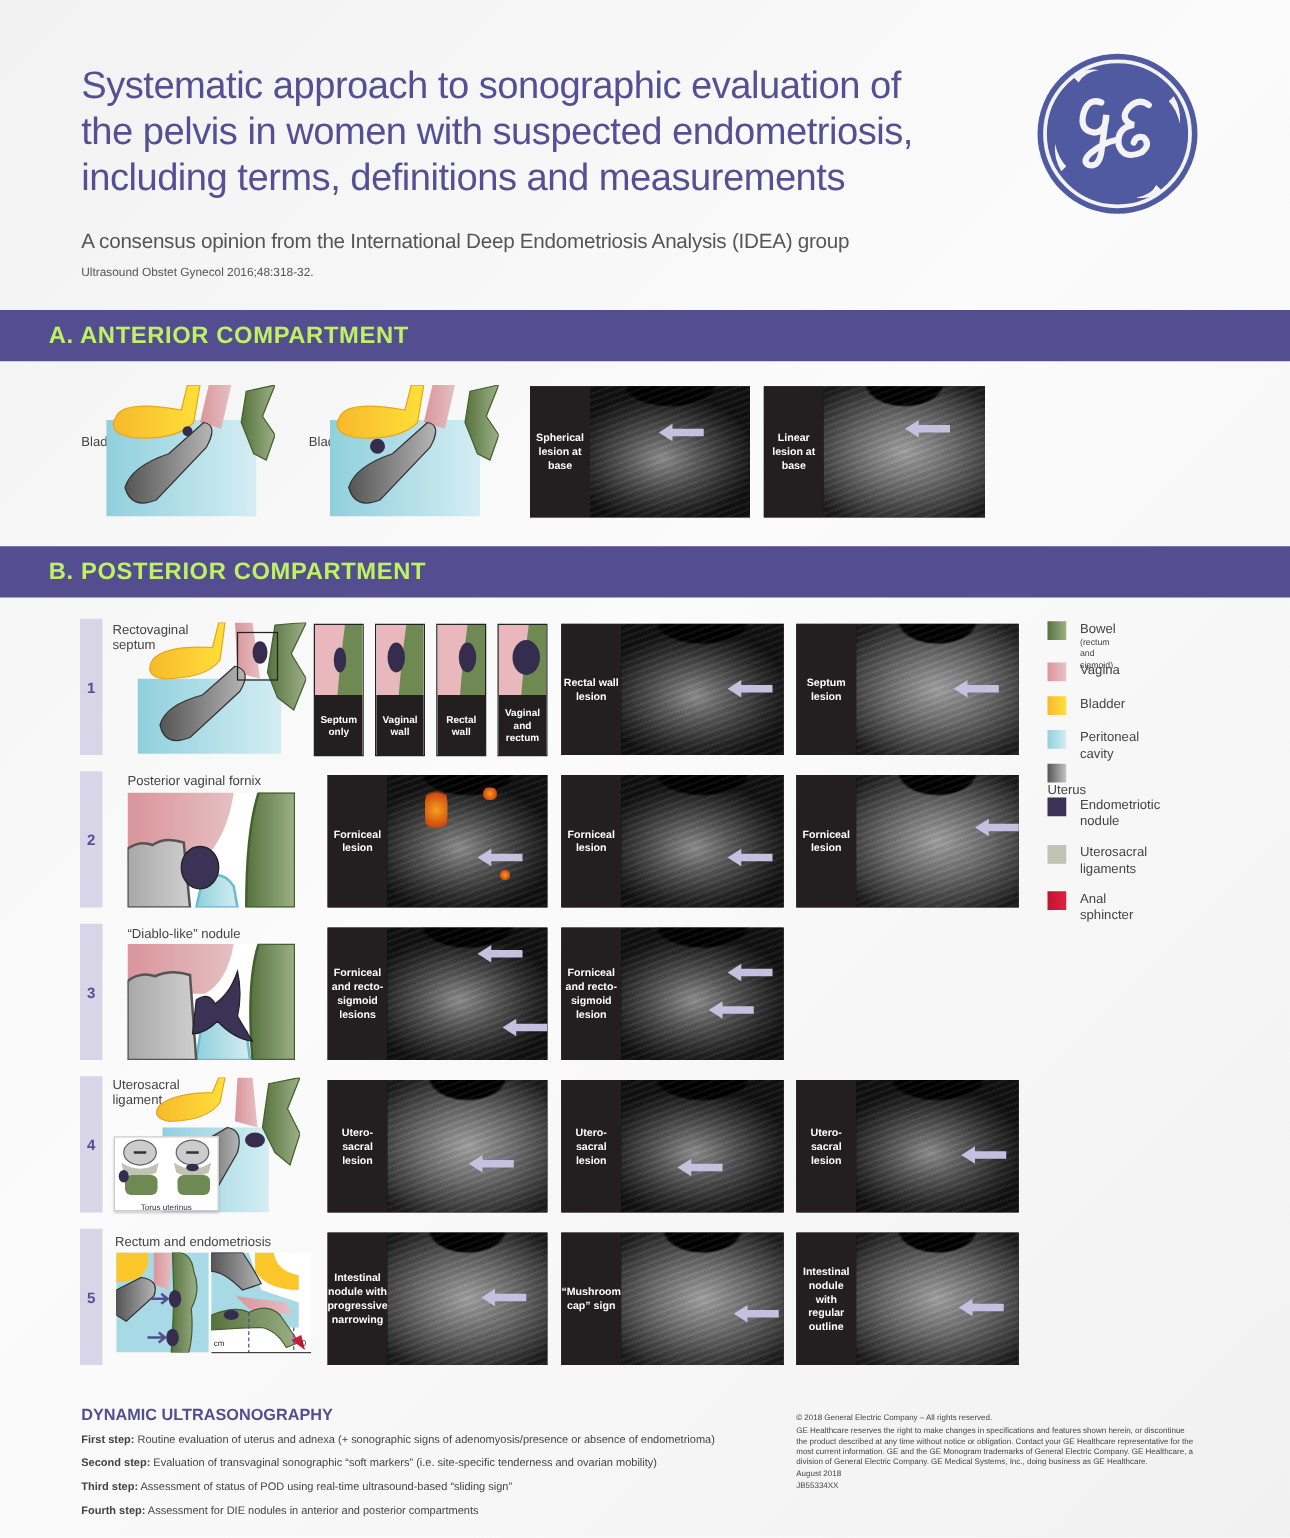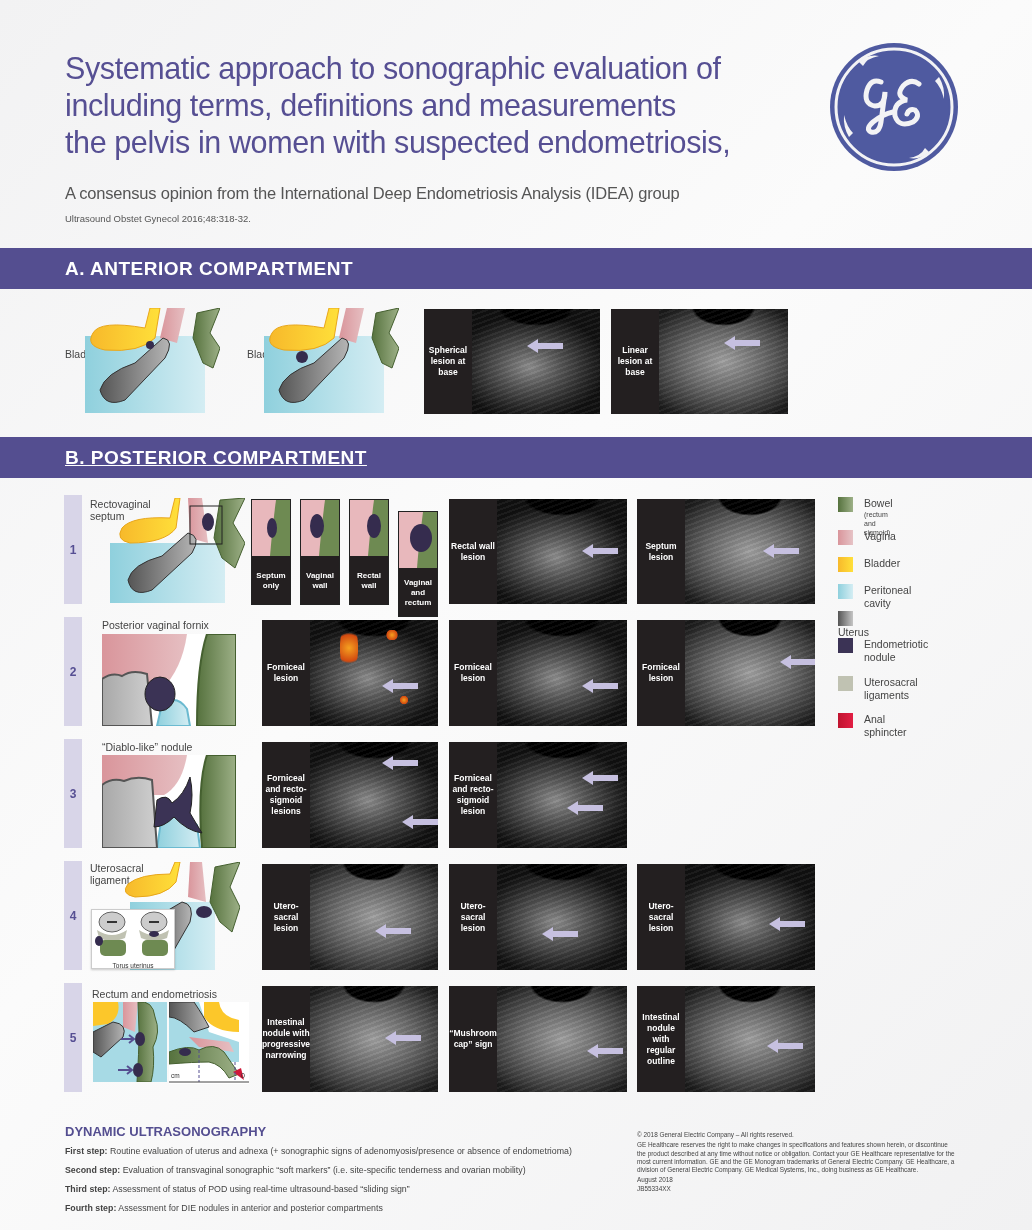--- a/index.html
+++ b/index.html
@@ -14,25 +14,25 @@
   .title {
     left: 65px; top: 50px; width: 720px;
     font-size: 30.5px; line-height: 37px; color: #564f93; letter-spacing: -0.4px;
   }
   .subtitle { left: 65px; top: 184px; font-size: 16.5px; color: #555; letter-spacing: -0.2px; }
   .citation { left: 65px; top: 213px; font-size: 9.5px; color: #555; }
   .logo { left: 829px; top: 42px; width: 130px; height: 130px; }
 
   .band {
     left: 0; width: 1032px; height: 41px; background: #544e90;
-    color: #ffffff; font-weight: bold; font-size: 19px; letter-spacing: 0.5px;
-    padding-left: 65px; line-height: 41px;
+    color: #bef264; font-weight: bold; font-size: 19px; letter-spacing: 0.5px;
+    padding-left: 39px; line-height: 41px;
   }
   .band-a { top: 248px; }
-  .band-b { top: 437px; text-decoration: underline; }
+  .band-b { top: 437px; }
 
   .diag-label { font-size: 10.5px; color: #444; margin-top: 39px; }
 
   
   .us {
     position: absolute; background: #000; overflow: hidden; display: flex;
   }
   .us .cap {
     width: 48px; flex: 0 0 48px; background: #231f20; color: #fff;
     font-size: 8.5px; font-weight: bold; text-align: center;
@@ -96,22 +96,22 @@
   .dyn-step b { color: #444; }
 
   .legal { left: 637px; top: 1131px; width: 320px; font-size: 6.4px; line-height: 8.3px; color: #444; }
   .legal p { margin-bottom: 2px; }
 </style>
 </head>
 <body>
 
 <div class="abs title">
   <div>Systematic approach to sonographic evaluation of</div>
+  <div>the pelvis in women with suspected endometriosis,</div>
   <div>including terms, definitions and measurements</div>
-  <div>the pelvis in women with suspected endometriosis,</div>
 </div>
 <div class="abs subtitle">A consensus opinion from the International Deep Endometriosis Analysis (IDEA) group</div>
 <div class="abs citation">Ultrasound Obstet Gynecol 2016;48:318-32.</div>
 
 <svg class="abs logo" viewBox="0 0 130 130">
   <circle cx="65" cy="65" r="64" fill="#4f5aa0"></circle>
   <circle cx="65" cy="65" r="58" fill="none" stroke="#f3f3f5" stroke-width="3"></circle>
   <circle cx="65" cy="65" r="55" fill="#4f5aa0"></circle>
   <path d="M30 20 q8 -8 20 -6 q-12 2 -16 10z M100 110 q-8 8 -20 6 q12 -2 16 -10z M20 95 q-6 -10 -5 -22 q3 12 9 18z M110 35 q6 10 5 22 q-3 -12 -9 -18z" fill="#f3f3f5"></path>
   <path d="M52 40 q-10 -4 -14 8 q-4 14 8 16 q10 0 10 -14 l-4 30 q-2 12 -10 10 q-6 -3 2 -10 q10 -8 20 -10" fill="none" stroke="#f3f3f5" stroke-width="5" stroke-linecap="round"></path>
@@ -206,21 +206,21 @@
   <div class="lbl">Vaginal wall</div>
 </div>
 <div class="mini" style="left:349px;top:499px;">
   <div class="pic"><svg width="40" height="56" viewBox="0 0 40 56">
         <rect width="40" height="56" fill="#e8b8bc"></rect>
         <path d="M24 0 L40 0 L40 56 L18 56 Q20 30 24 0z" fill="#6e8a52"></path>
         <ellipse cx="24" cy="26" rx="7" ry="12" fill="#352c4e"></ellipse>
       </svg></div>
   <div class="lbl">Rectal wall</div>
 </div>
-<div class="mini" style="left:398px;top:499px;margin-top:12px;">
+<div class="mini" style="left:398px;top:499px;">
   <div class="pic"><svg width="40" height="56" viewBox="0 0 40 56">
         <rect width="40" height="56" fill="#e8b8bc"></rect>
         <path d="M24 0 L40 0 L40 56 L18 56 Q20 30 24 0z" fill="#6e8a52"></path>
         <ellipse cx="22" cy="26" rx="11" ry="14" fill="#352c4e"></ellipse>
       </svg></div>
   <div class="lbl">Vaginal and rectum</div>
 </div>
 
 <div class="us" style="left:449px;top:499px;width:178px;height:105px;">
   <div class="cap">Rectal wall lesion</div>

